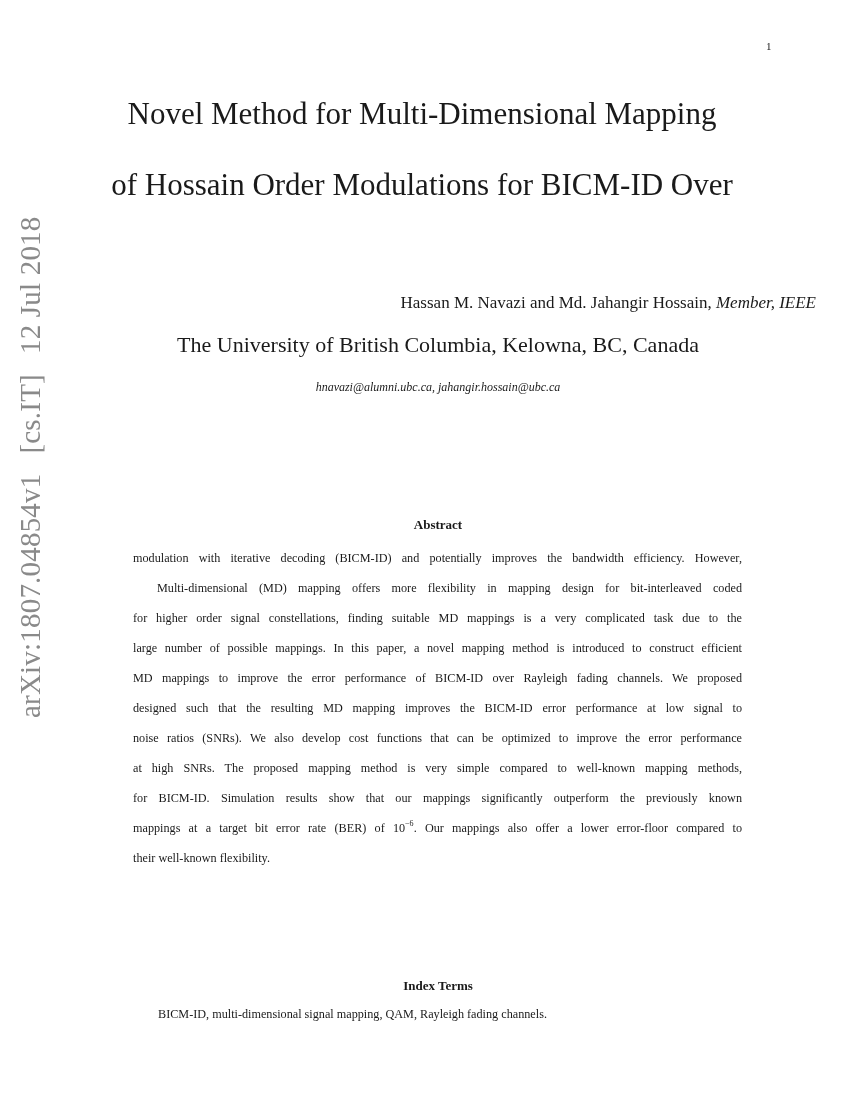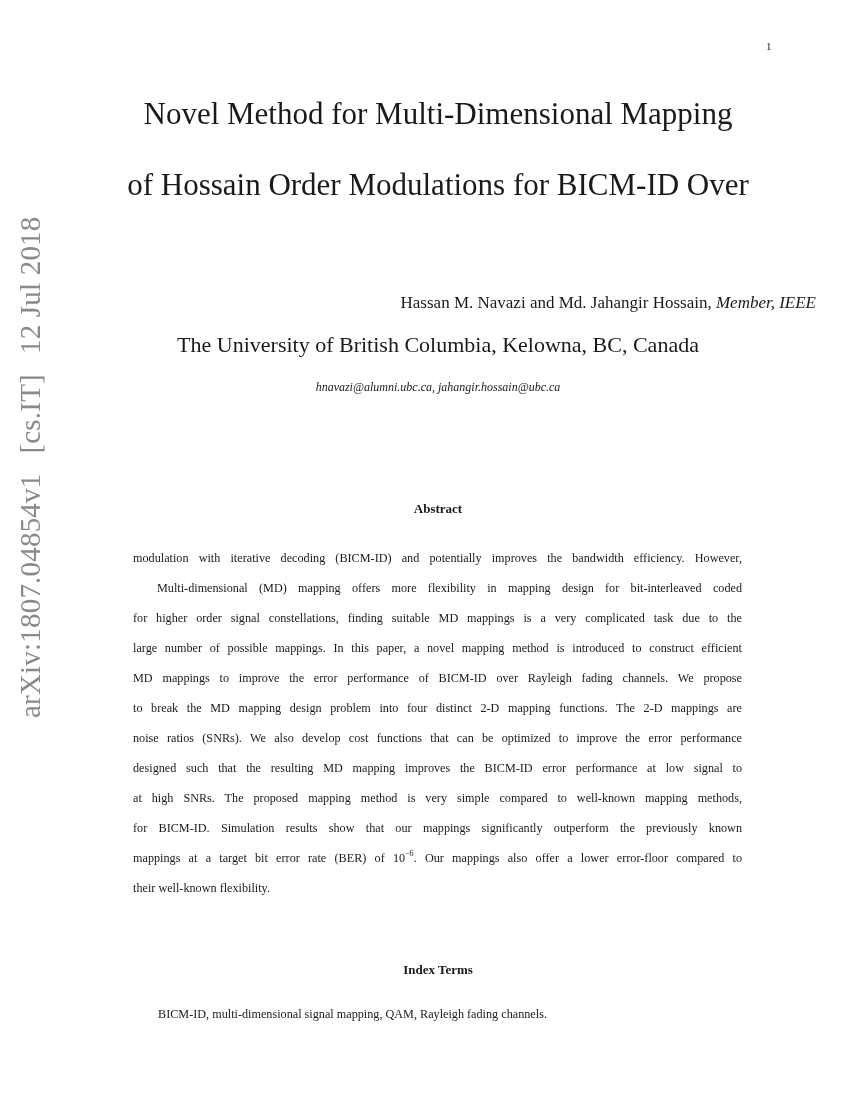--- a/index.html
+++ b/index.html
@@ -3,31 +3,31 @@
 <meta charset="utf-8">
 <style>
   html, body { margin:0; padding:0; background:#ffffff; }
   body { width:850px; height:1100px; position:relative; overflow:hidden;
          font-family:"Liberation Serif","DejaVu Serif",serif; color:#1a1a1a; }
   .page-number { position:absolute; left:766px; top:40px; font-size:11px; }
   .arxiv-stamp { position:absolute; left:14px; top:718px; transform-origin:left top;
                  transform:rotate(-90deg); font-size:29px; color:#8a8a8a; white-space:nowrap;
                  letter-spacing:0.2px; }
   .arxiv-stamp span { margin-right:20px; }
-  .title { position:absolute; left:60px; width:756px; top:78px; text-align:center;
+  .title { position:absolute; left:44px; width:756px; top:78px; text-align:center;
            font-size:31px; line-height:71px; font-weight:normal; margin:0; }
   .title div { white-space:nowrap; }
   .authors { position:absolute; left:60px; width:756px; top:291px; text-align:right;
              font-size:17px; line-height:24px; }
   .affil { position:absolute; left:60px; width:756px; top:333px; text-align:center;
            font-size:22px; line-height:24px; }
   .emails { position:absolute; left:60px; width:756px; top:375px; text-align:center;
             font-size:12px; line-height:24px; font-style:italic; }
   .section-head { position:absolute; left:60px; width:756px; text-align:center;
-                  font-size:13px; font-weight:bold; }
+                  font-size:13px; font-weight:bold;margin-top:16px; }
   .abstract-head { top:501px; }
   .index-head { top:962px; }
   .abstract-body { position:absolute; left:133px; width:609px; top:543px;
                    font-size:12.2px; line-height:30px; text-align:justify; }
   .abstract-body .line { display:block; text-align:justify; text-align-last:justify; white-space:nowrap; height:30px; }
   .abstract-body .line.first { text-indent:24px; }
   .abstract-body .line.last { text-align-last:left; }
   sup { font-size:8px; vertical-align:6px; line-height:0; }
   .index-body { position:absolute; left:158px; top:1006px; font-size:12.2px; line-height:16px; }
 </style>
@@ -54,24 +54,23 @@
 
 <div class="emails">hnavazi@alumni.ubc.ca, jahangir.hossain@ubc.ca</div>
 
 <div class="section-head abstract-head">Abstract</div>
 
 <div class="abstract-body">
   <span class="line">modulation with iterative decoding (BICM-ID) and potentially improves the bandwidth efficiency. However,</span>
   <span class="line first">Multi-dimensional (MD) mapping offers more flexibility in mapping design for bit-interleaved coded</span>
   <span class="line">for higher order signal constellations, finding suitable MD mappings is a very complicated task due to the</span>
   <span class="line">large number of possible mappings. In this paper, a novel mapping method is introduced to construct efficient</span>
-  <span class="line">MD mappings to improve the error performance of BICM-ID over Rayleigh fading channels. We propose</span>
-  <span class="line">to break the MD mapping design problem into four distinct 2-D mapping functions. The 2-D mappings are</span>
+  <span class="line">MD mappings to improve the error performance of BICM-ID over Rayleigh fading channels. We proposed</span>
+  <span class="line">designed such that the resulting MD mapping improves the BICM-ID error performance at low signal to</span>
   <span class="line">noise ratios (SNRs). We also develop cost functions that can be optimized to improve the error performance</span>
-  <span class="line">designed such that the resulting MD mapping improves the BICM-ID error performance at low signal to</span>
   <span class="line">at high SNRs. The proposed mapping method is very simple compared to well-known mapping methods,</span>
   <span class="line">for BICM-ID. Simulation results show that our mappings significantly outperform the previously known</span>
   <span class="line"><span>mappings at a target bit error rate (BER) of 10</span><sup>−6</sup><span>. Our mappings also offer a lower error-floor compared to</span></span>
   <span class="line last">their well-known flexibility.</span>
 </div>
 
 <div class="section-head index-head">Index Terms</div>
 
 <div class="index-body">BICM-ID, multi-dimensional signal mapping, QAM, Rayleigh fading channels.</div>
 

